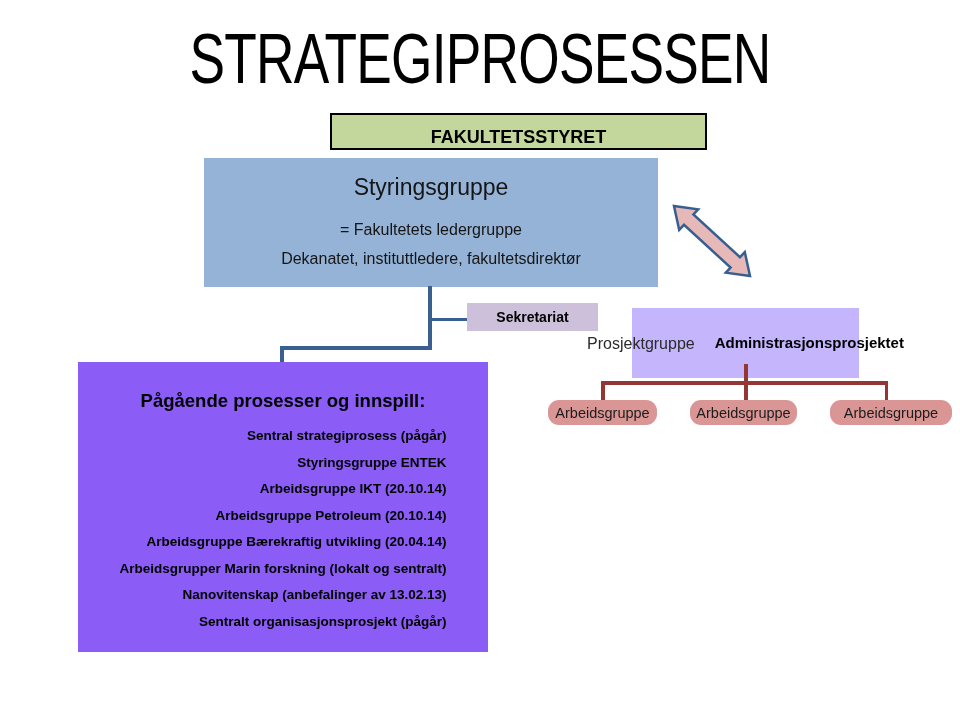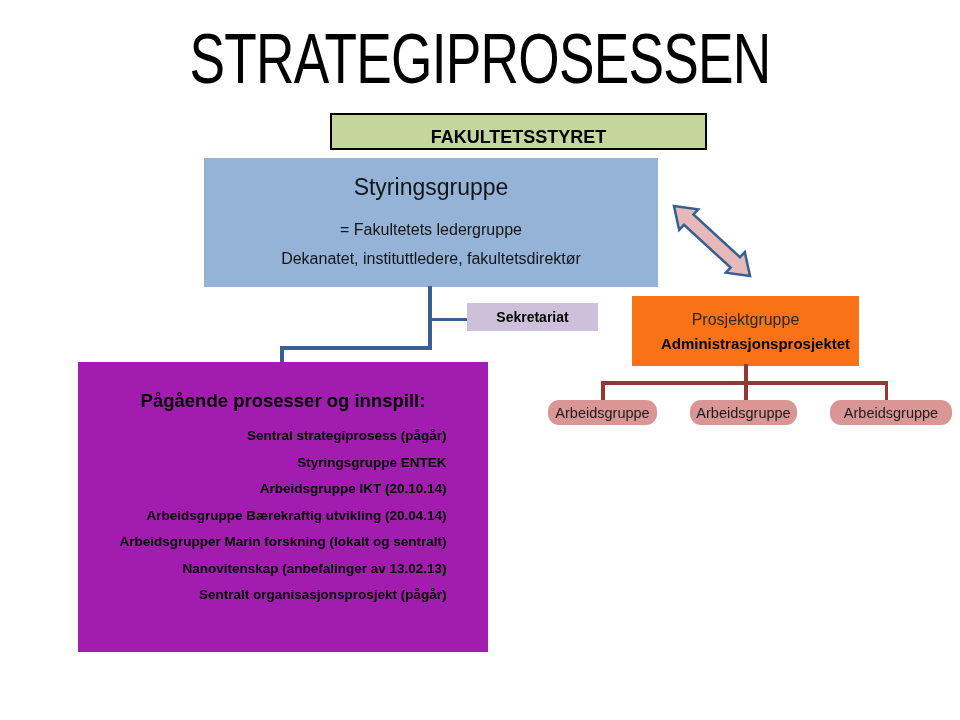--- a/index.html
+++ b/index.html
@@ -23,35 +23,35 @@
     left:204px; top:158px; width:454px; height:129px;
     background:#95B3D7; flex-direction:column; color:#151515;
   }
   .box-blue .b-title { font-size:23px; line-height:28px; margin-bottom:14px; }
   .box-blue .b-line  { font-size:16px; line-height:29px; }
   .box-lavender {
     left:467px; top:303px; width:131px; height:28px;
     background:#CCC0DA; font-weight:700; font-size:14px; color:#000;
   }
   .box-pink-big {
-    left:632px; top:296px; width:227px; height:70px;
-    background:#f97316; flex-direction:column;
+    left:632px; top:308px; width:227px; height:70px;
+    background:#c4b5fd; flex-direction:row;
   }
   .box-pink-big .p-title { font-size:16px; color:#2b2b2b; line-height:24px; margin-top:2px;}
   .box-pink-big .p-sub   { font-size:15px; font-weight:700; color:#000; line-height:24px;margin-left:20px; }
   .box-pink-sm {
     top:400px; height:25px; background:#D99694;
     font-size:14.5px; color:#1c1c1c;border-radius:11px;
   }
   .arb1 { left:548px; width:109px; }
   .arb2 { left:690px; width:107px; }
   .arb3 { left:830px; width:122px; }
   .box-listbox {
     left:78px; top:362px; width:410px; height:290px;
-    background:#a21caf; flex-direction:column; justify-content:flex-start;
+    background:#8b5cf6; flex-direction:column; justify-content:flex-start;
     color:#000;
   }
   .lb-title { margin-top:28px; font-size:18.5px; font-weight:700; }
   .lb-items { margin-top:11px;text-align:right; }
   .lb-item  { font-size:13.5px; font-weight:700; line-height:26.5px; }
   .line { position:absolute; }
   .line-blue { background:#3A6091; }
   .line-red  { background:#943634; }
   .arrow-svg { position:absolute; left:0; top:0; width:960px; height:720px; pointer-events:none; }
 </style>
@@ -105,20 +105,21 @@
   <div class="box box-pink-sm arb3">
     <span>Arbeidsgruppe</span>
   </div>
 
   <div class="box box-listbox">
     <div class="lb-title">Pågående prosesser og innspill:</div>
     <div class="lb-items">
       <div class="lb-item">Sentral strategiprosess (pågår)</div>
       <div class="lb-item">Styringsgruppe ENTEK</div>
       <div class="lb-item">Arbeidsgruppe IKT (20.10.14)</div>
+      <div class="lb-item">Arbeidsgruppe Petroleum (20.10.14)</div>
       <div class="lb-item">Arbeidsgruppe Bærekraftig utvikling (20.04.14)</div>
       <div class="lb-item">Arbeidsgrupper Marin forskning (lokalt og sentralt)</div>
       <div class="lb-item">Nanovitenskap (anbefalinger av 13.02.13)</div>
       <div class="lb-item">Sentralt organisasjonsprosjekt (pågår)</div>
     </div>
   </div>
 
 </div>
 
 </body></html>

